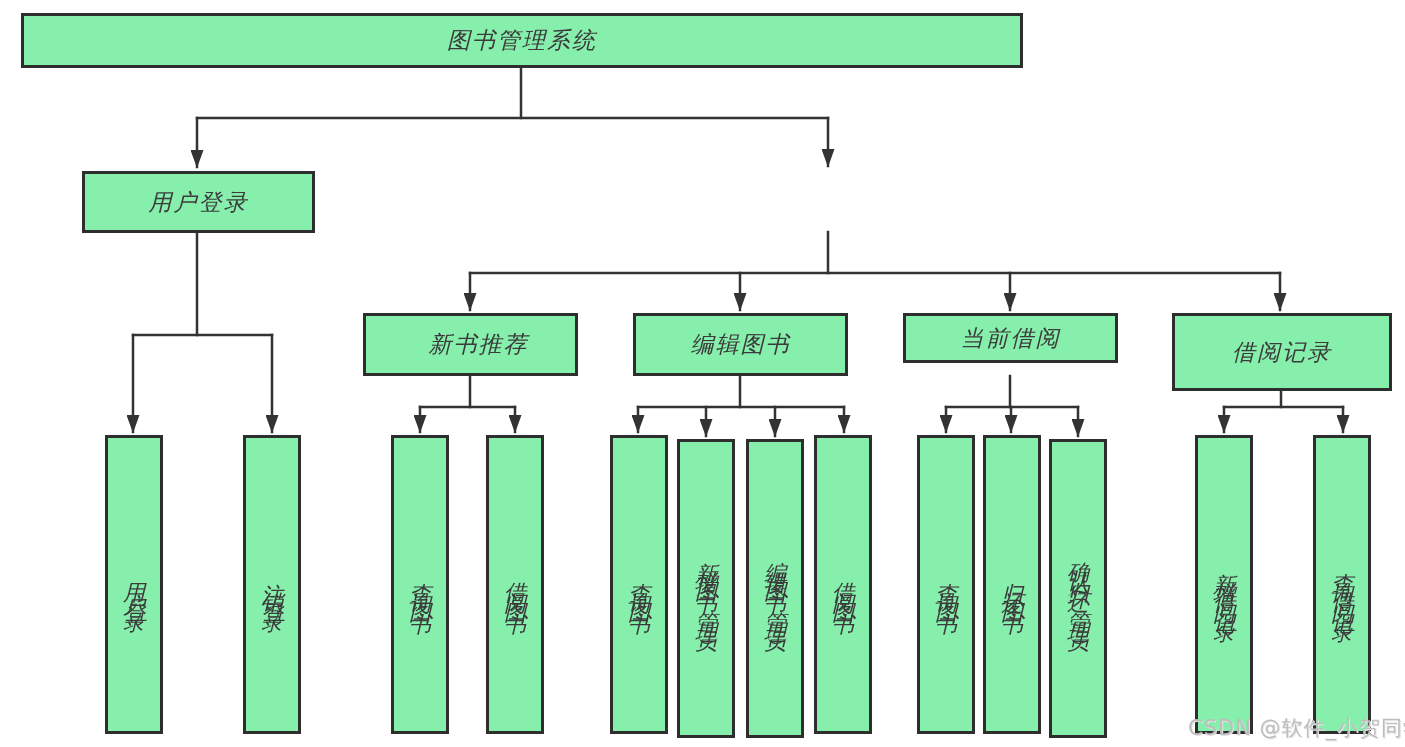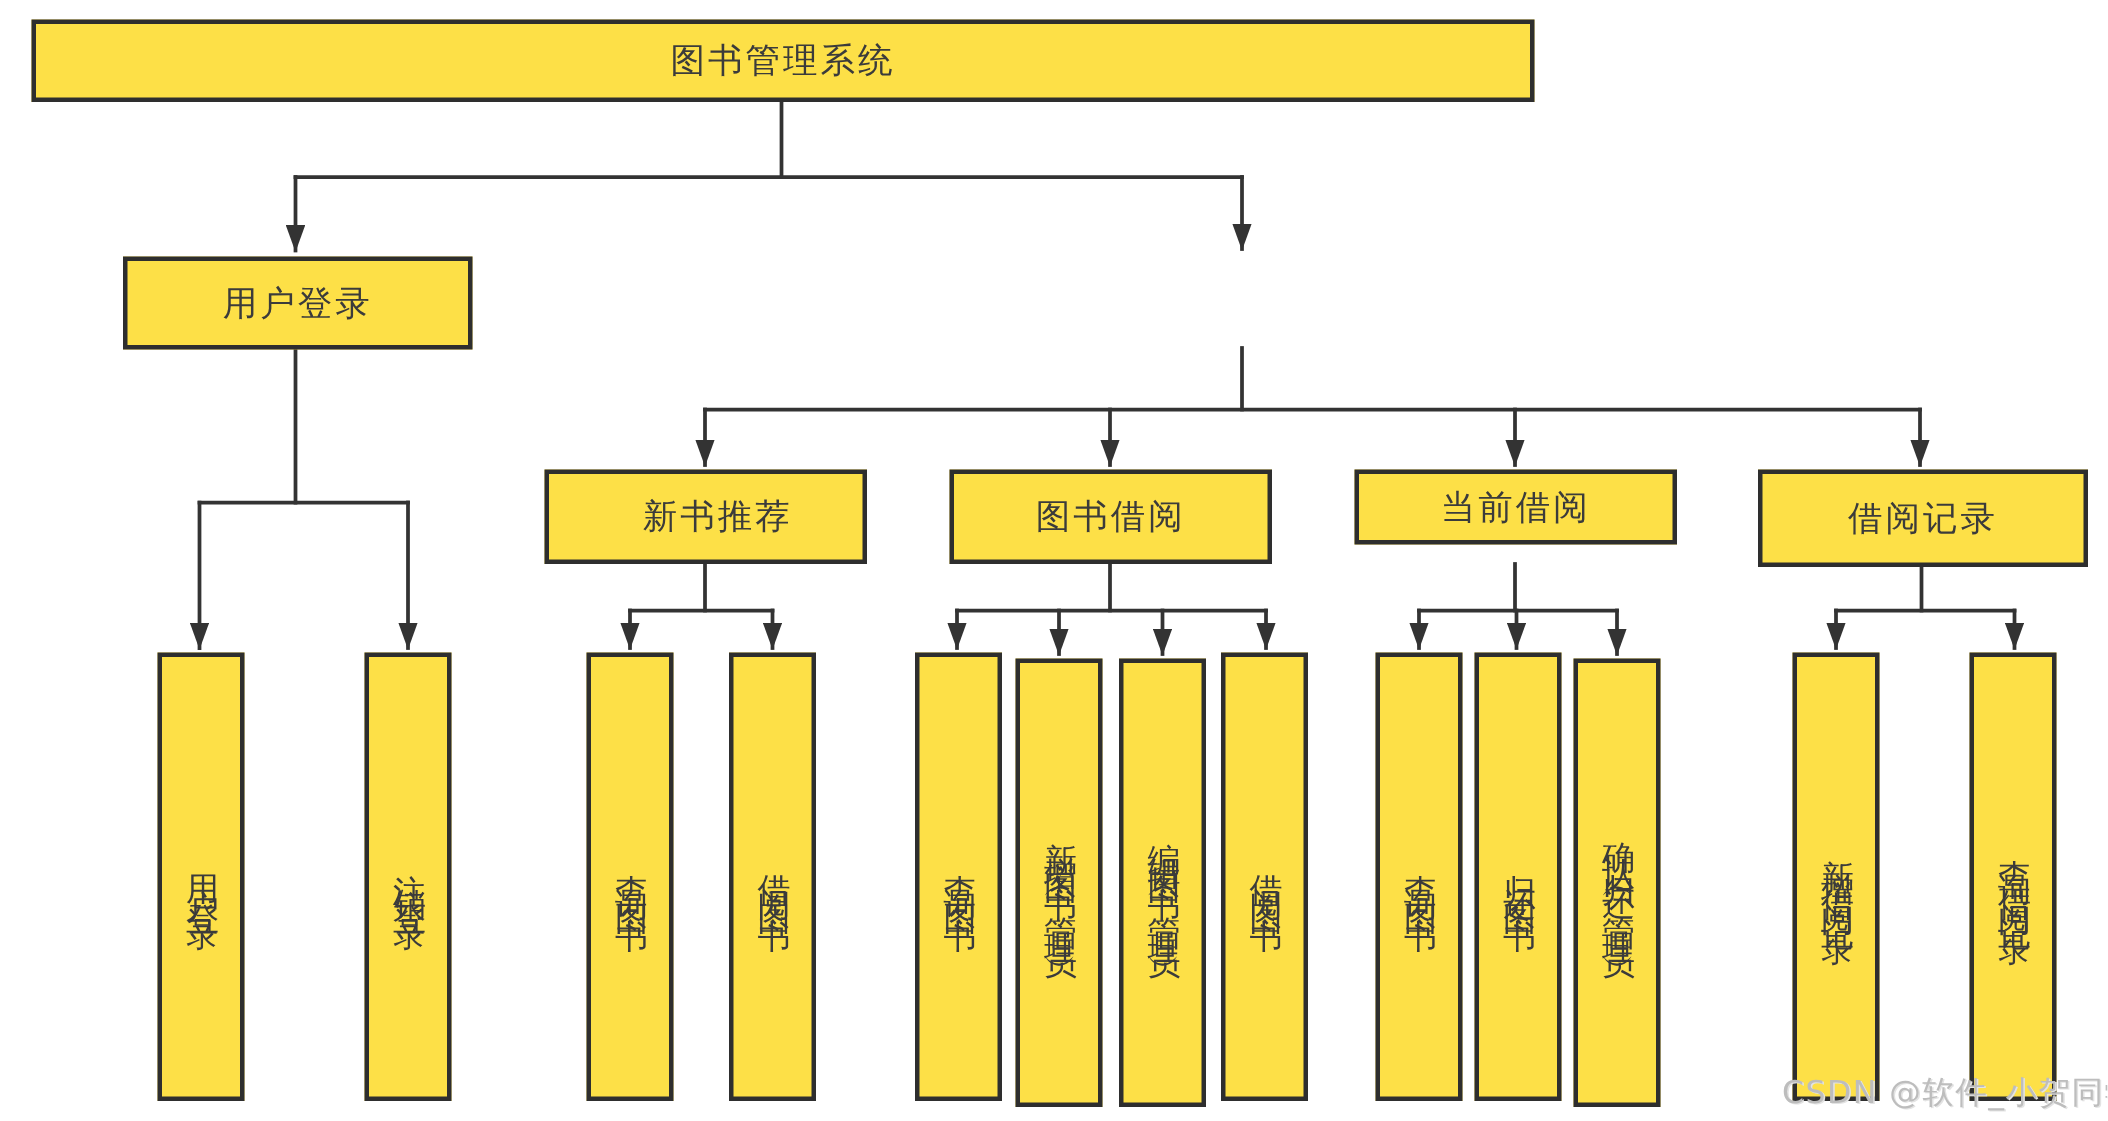--- a/index.html
+++ b/index.html
@@ -17,26 +17,27 @@
   }
   .connectors {
     position: absolute;
     left: 0;
     top: 0;
     pointer-events: none;
   }
   .node {
     position: absolute;
     box-sizing: border-box;
-    background: #fde047;
+    background: #86efac;
     border: 3px solid #2e2e2e;
     display: flex;
     align-items: center;
     justify-content: center;
     color: #3b3b3b;
+    font-style: italic;
   }
   .h-node {
     font-size: 23px;
     letter-spacing: 2px;
     white-space: nowrap;
   }
   .v-node span {
     writing-mode: vertical-rl;
     text-orientation: mixed;
     font-size: 22px;
@@ -129,26 +130,26 @@
   </div>
 
   <div class="node h-node" style="left:82px; top:171px; width:233px; height:62px;">
     <span>用户登录</span>
   </div>
 
   <div class="node h-node" style="left:363px; top:313px; width:215px; height:63px;padding-left:16px;">
     <span>新书推荐</span>
   </div>
   <div class="node h-node" style="left:633px; top:313px; width:215px; height:63px;">
-    <span>图书借阅</span>
+    <span>编辑图书</span>
   </div>
   <div class="node h-node" style="left:903px; top:313px; width:215px; height:50px;">
     <span>当前借阅</span>
   </div>
-  <div class="node h-node" style="left:1172px; top:313px; width:220px; height:65px;">
+  <div class="node h-node" style="left:1172px; top:313px; width:220px; height:78px;">
     <span>借阅记录</span>
   </div>
 
   <div class="node v-node" style="left:105px; top:435px; width:58px; height:299px;">
     <span>用户登录</span>
   </div>
   <div class="node v-node" style="left:243px; top:435px; width:58px; height:299px;">
     <span>注销登录</span>
   </div>
 

